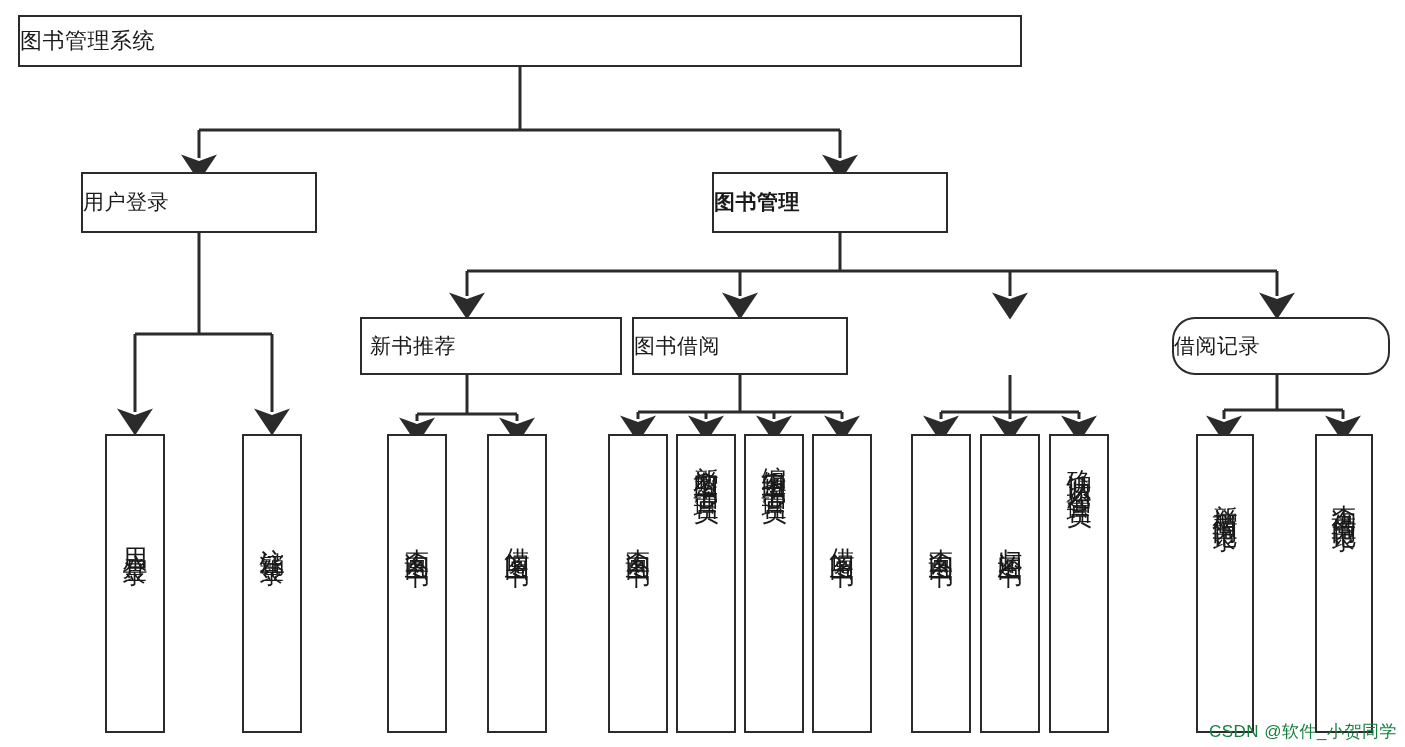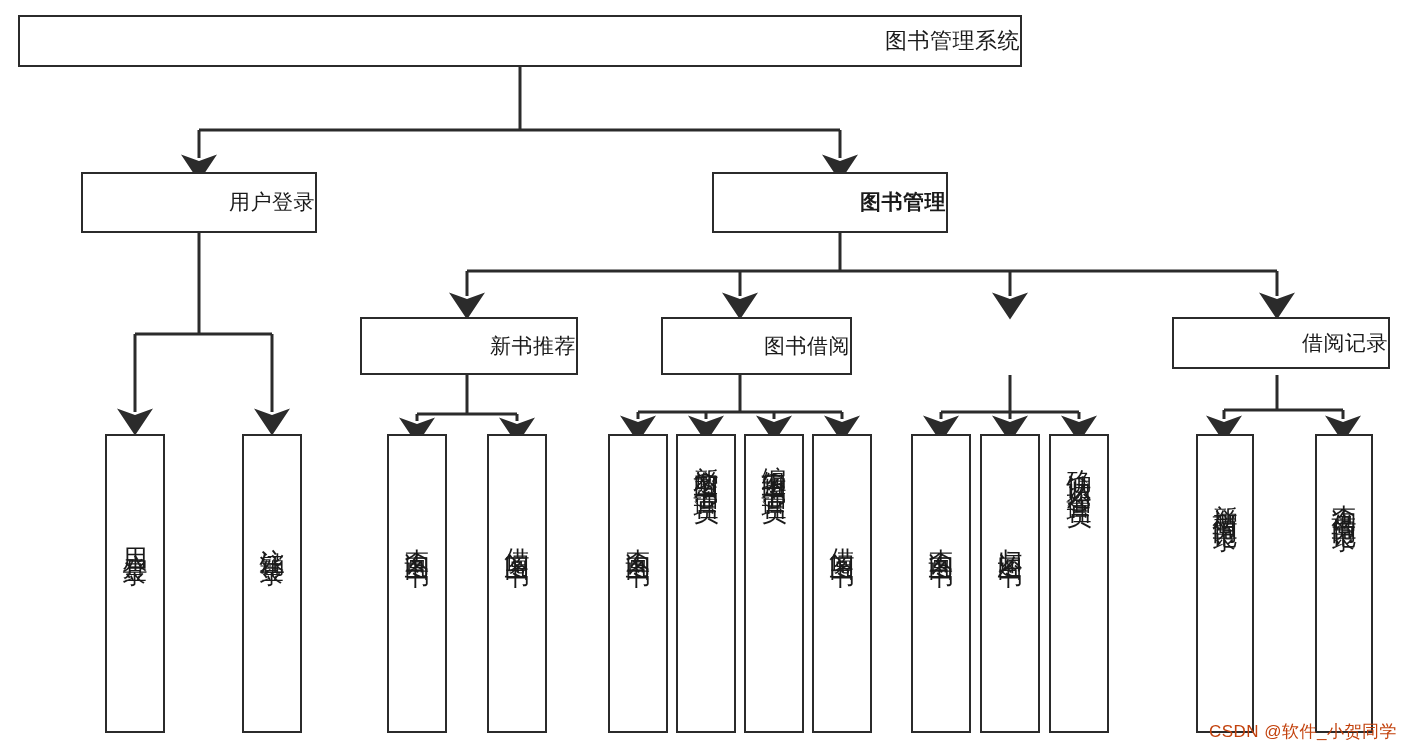--- a/index.html
+++ b/index.html
@@ -2,33 +2,33 @@
 <html><head>
 <meta charset="utf-8">
 <style>
   html,body{margin:0;padding:0;background:#ffffff;}
   body{width:1405px;height:747px;overflow:hidden;
        font-family:"Liberation Sans","DejaVu Sans",sans-serif;}
   #diagram{position:relative;width:1405px;height:747px;background:#fff;}
   svg#wires{position:absolute;left:0;top:0;width:1405px;height:747px;}
   .node{position:absolute;box-sizing:border-box;background:#ffffff;
         border:2.5px solid #2b2b2b;display:flex;align-items:center;
-        justify-content:flex-end;}
+        justify-content:flex-start;}
   .node .lbl{color:#1a1a1a;line-height:1.06;white-space:pre;text-align:center;}
   .h-node .lbl{font-size:21px;letter-spacing:.5px;}
   .root .lbl{font-size:22px;}
   .v-node{align-items:flex-start;justify-content:center;}
   .v-node .lbl{writing-mode:vertical-rl;text-orientation:upright;
                font-size:25px;letter-spacing:5px;line-height:1;}
   .v-node.mid .lbl{margin-top:92px;}
   .v-node.tall .lbl{margin-top:10px;}
   .v-node.tall2 .lbl{margin-top:14px;}
   .v-node.rec .lbl{margin-top:48px;}
   #watermark{position:absolute;right:8px;bottom:4px;font-size:17px;
-             color:#c2410c;letter-spacing:.5px;white-space:nowrap;}
+             color:#15803d;letter-spacing:.5px;white-space:nowrap;}
 </style>
 </head>
 <body>
 
 <div id="diagram">
 
   <svg id="wires" viewBox="0 0 1405 747" xmlns="http://www.w3.org/2000/svg">
     <defs>
       <marker id="arrow" markerWidth="10" markerHeight="12" refX="1.2" refY="6" orient="auto" markerUnits="strokeWidth">
         <path d="M0,0 L9,6 L0,12 L2.2,6 z" fill="#2b2b2b"></path>
@@ -82,27 +82,27 @@
     <span class="lbl">图书管理系统</span>
   </div>
 
   <div class="node h-node" style="left:81px;top:172px;width:236px;height:61px;">
     <span class="lbl">用户登录</span>
   </div>
   <div class="node h-node" style="left:712px;top:172px;width:236px;height:61px;font-weight:bold;">
     <span class="lbl">图书管理</span>
   </div>
 
-  <div class="node h-node" style="left:360px;top:317px;width:218px;height:58px;">
+  <div class="node h-node" style="left:360px;top:317px;width:262px;height:58px;padding-left:8px;">
     <span class="lbl">新书推荐</span>
   </div>
-  <div class="node h-node" style="left:632px;top:317px;width:191px;height:58px;margin-left:29px;">
+  <div class="node h-node" style="left:632px;top:317px;width:216px;height:58px;">
     <span class="lbl">图书借阅</span>
   </div>
-  <div class="node h-node" style="left:1172px;top:317px;width:218px;height:52px;">
+  <div class="node h-node" style="left:1172px;top:317px;width:218px;height:58px;border-radius:23px;">
     <span class="lbl">借阅记录</span>
   </div>
 
   <div class="node v-node mid" style="left:105px;top:434px;width:60px;height:299px;">
     <span class="lbl">用户登录</span>
   </div>
   <div class="node v-node mid" style="left:242px;top:434px;width:60px;height:299px;">
     <span class="lbl">注销登录</span>
   </div>
 

